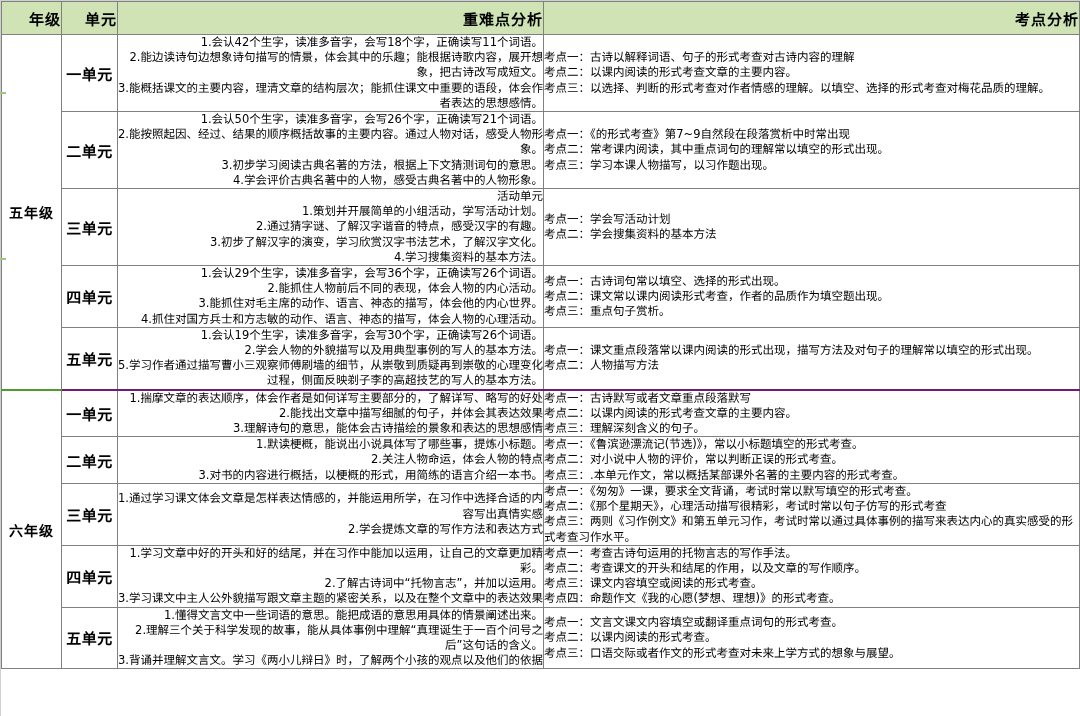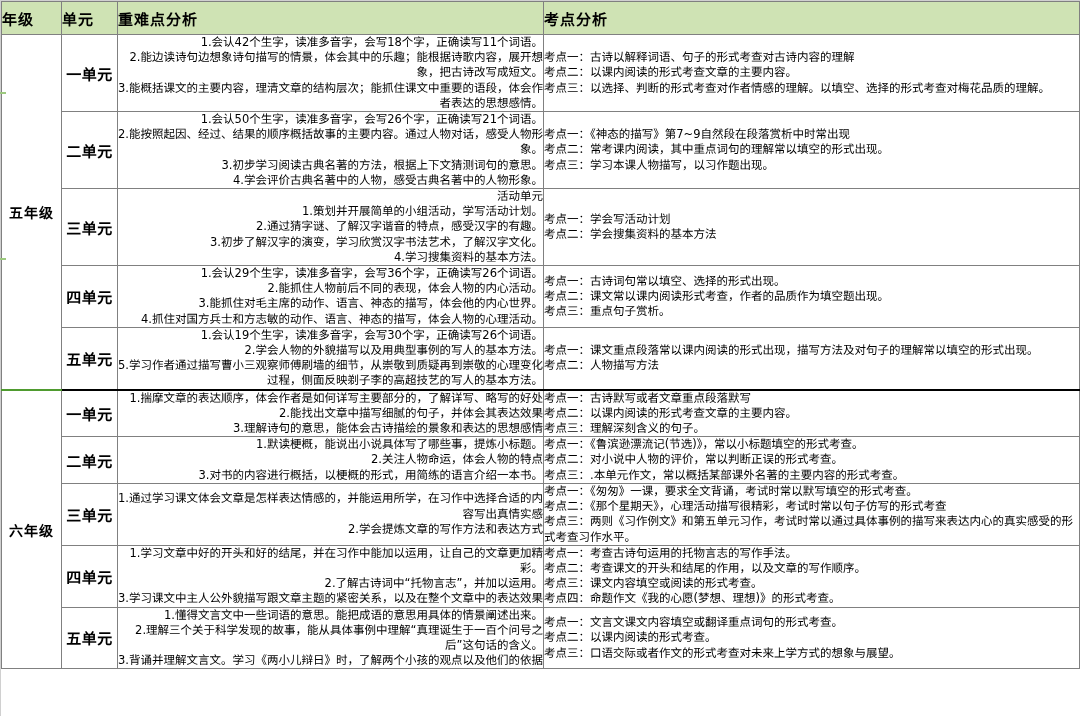--- a/index.html
+++ b/index.html
@@ -32,21 +32,21 @@
     border: 1px solid #808080;
     vertical-align: middle;
     padding: 0;
     box-sizing: border-box;
   }
   
   thead th {
     background: #cfe3b4;
     border: 1px solid #6aa84f;
     border-bottom: 2px solid #4f9b2f;
-    text-align: left;
+    text-align: right;
     font-weight: bold;
     font-size: 15px;
     height: 33px;
     letter-spacing: 1px;
     color: #000;
   }
   thead th.col-grade { width: 60px; }
   thead th.col-unit  { width: 56px; }
   thead th.col-key   { width: 426px; }
   thead th.col-exam  { width: 536px; margin-top: 40px; }
@@ -81,21 +81,21 @@
   }
   td.keytext { padding-left: 5px; text-align: right; }
   td.examtext { padding-left: 6px; }
   td.keytext .ln, td.examtext .ln {
     display: block;
     white-space: normal;
     word-break: break-all;
   }
   
   tr.grade-start td {
-    border-top: 2px solid #000000;
+    border-top: 2px solid #701a75;
   }
   tr.grade-start td.grade {
     border-top: 2px solid #4f9b2f;
     margin-left: 28px;
   }
   
   .left-rail {
     position: absolute;
     left: 0; top: 0;
     width: 1px; height: 716px;
@@ -151,21 +151,21 @@
         </tr>
         <tr>
           <td class="unit">二单元</td>
           <td class="keytext">
             <span class="ln">1.会认50个生字，读准多音字，会写26个字，正确读写21个词语。</span>
             <span class="ln">2.能按照起因、经过、结果的顺序概括故事的主要内容。通过人物对话，感受人物形象。</span>
             <span class="ln">3.初步学习阅读古典名著的方法，根据上下文猜测词句的意思。</span>
             <span class="ln">4.学会评价古典名著中的人物，感受古典名著中的人物形象。</span>
           </td>
           <td class="examtext">
-            <span class="ln">考点一：《神态的描写》第7~9自然段在段落赏析中时常出现</span>
+            <span class="ln">考点一：《的形式考查》第7~9自然段在段落赏析中时常出现</span>
             <span class="ln">考点二：常考课内阅读，其中重点词句的理解常以填空的形式出现。</span>
             <span class="ln">考点三：学习本课人物描写，以习作题出现。</span>
           </td>
         </tr>
         <tr>
           <td class="unit">三单元</td>
           <td class="keytext">
             <span class="ln">活动单元</span>
             <span class="ln">1.策划并开展简单的小组活动，学写活动计划。</span>
             <span class="ln">2.通过猜字谜、了解汉字谐音的特点，感受汉字的有趣。</span>

